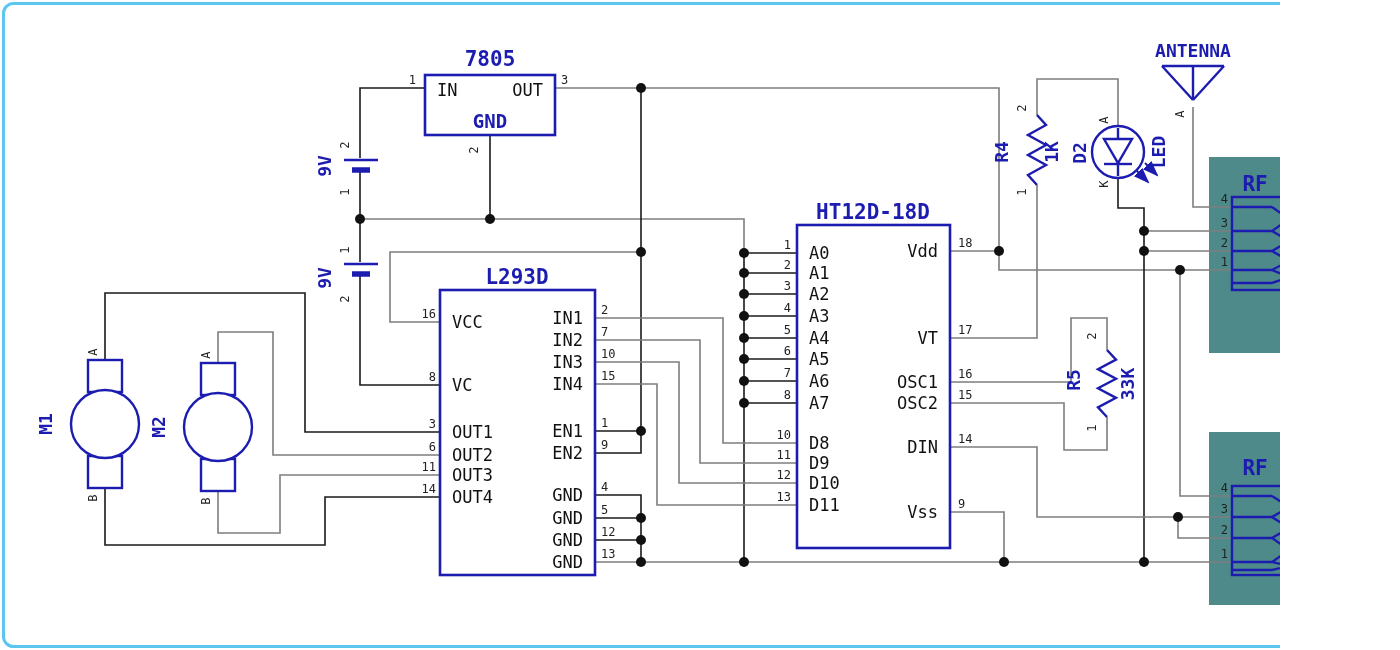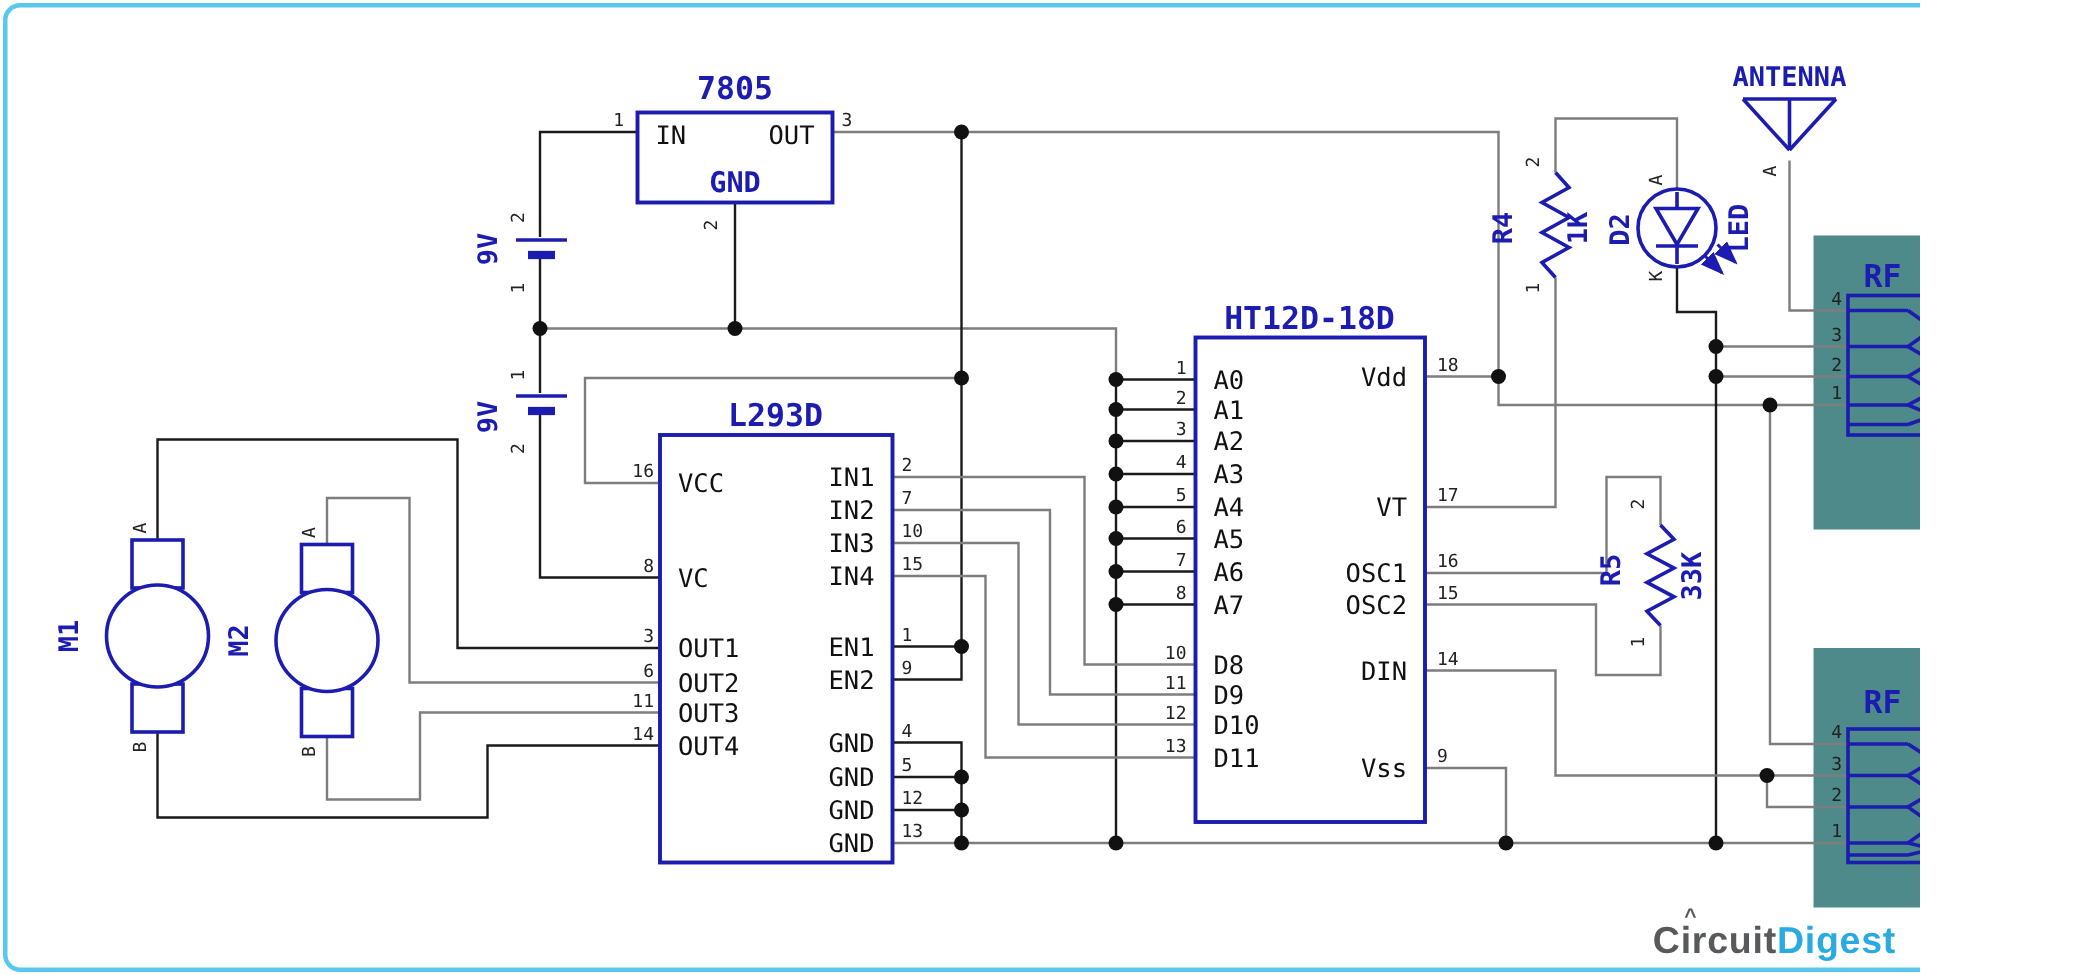--- a/index.html
+++ b/index.html
@@ -282,17 +282,13 @@
         <text x="1096" y="428" class="pin" text-anchor="middle" transform="rotate(-90 1096 428)">1</text>
         <text x="1108" y="120" class="pin" text-anchor="middle" transform="rotate(-90 1108 120)">A</text>
         <text x="1108" y="184" class="pin" text-anchor="middle" transform="rotate(-90 1108 184)">K</text>
         <text x="1184" y="114" class="pin" text-anchor="middle" transform="rotate(-90 1184 114)">A</text>
         <text x="97" y="352" class="pin" text-anchor="middle" transform="rotate(-90 97 352)">A</text>
         <text x="97" y="498" class="pin" text-anchor="middle" transform="rotate(-90 97 498)">B</text>
         <text x="210" y="355" class="pin" text-anchor="middle" transform="rotate(-90 210 355)">A</text>
         <text x="210" y="501" class="pin" text-anchor="middle" transform="rotate(-90 210 501)">B</text>
       </g>
     </svg>
-  <div class="logo">
-    <span class="lg">Circuit</span><span class="lb">Digest</span>
-    <span class="lc">^</span>
-  </div>
 </div>
 
 </body></html>

